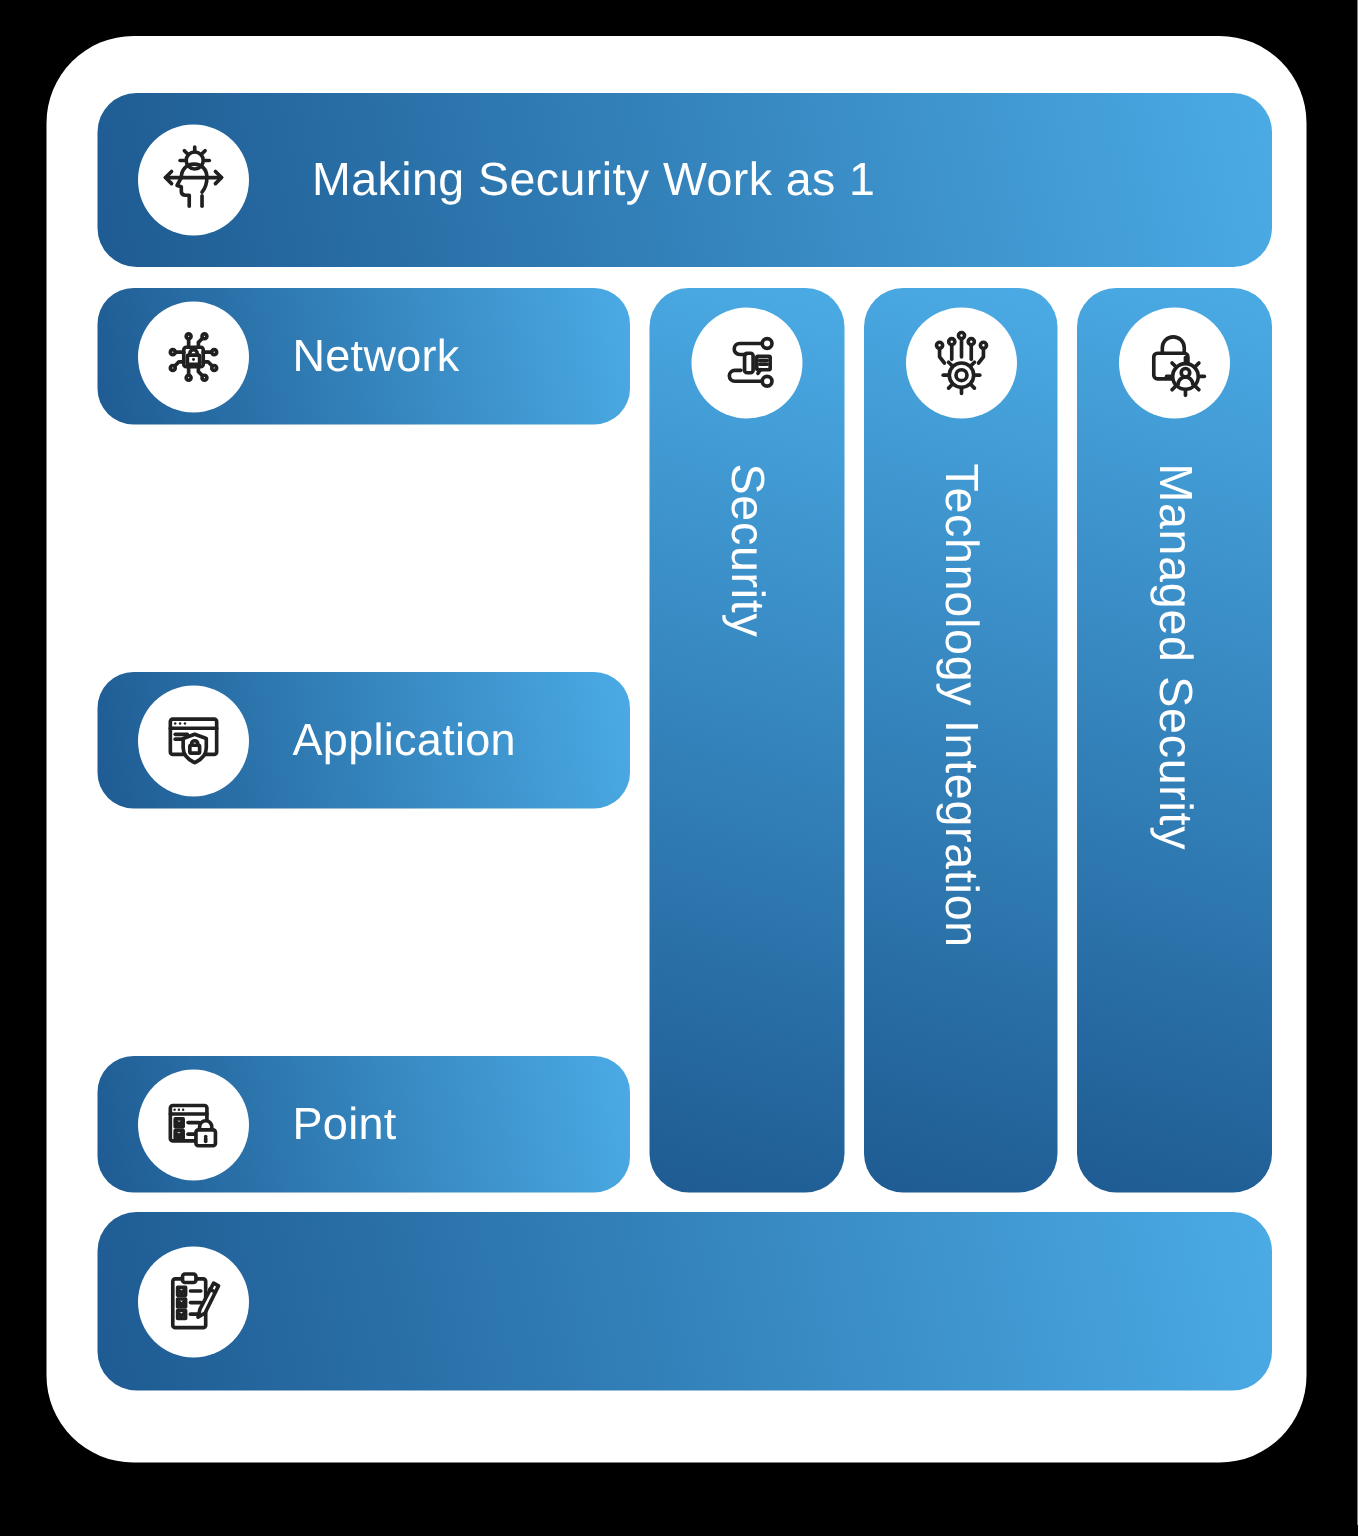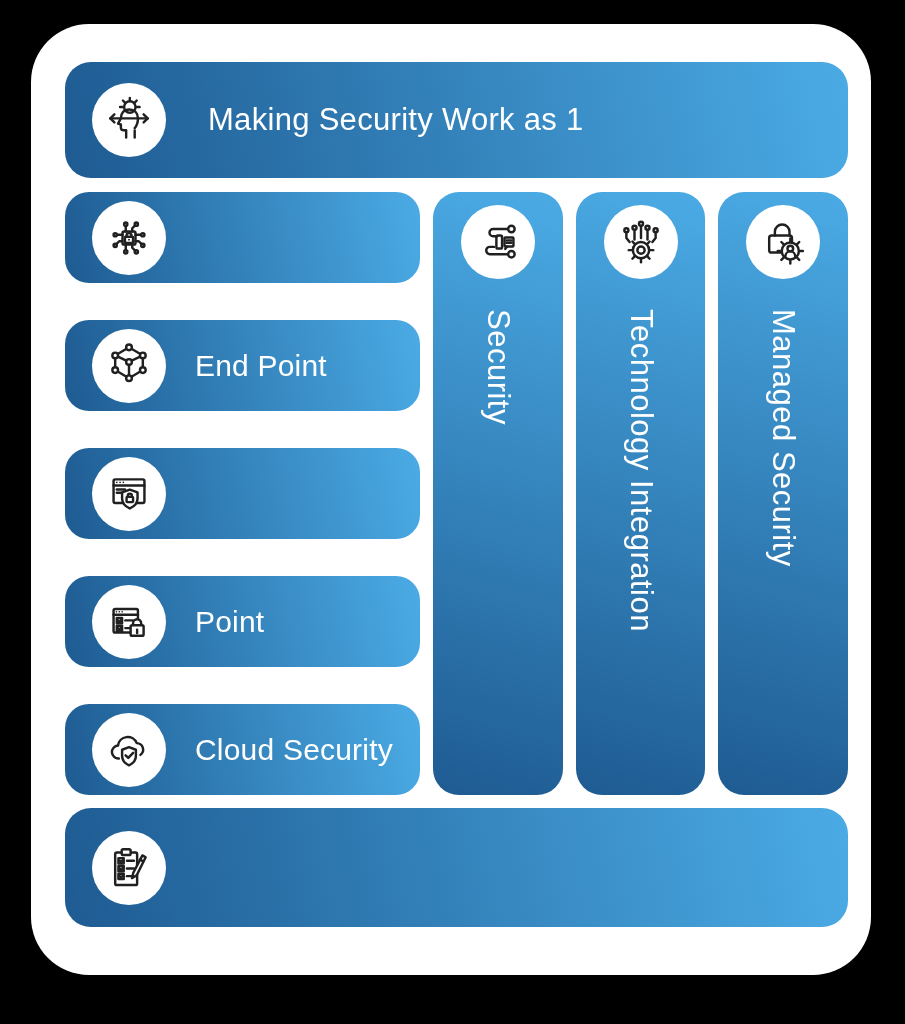--- a/index.html
+++ b/index.html
@@ -74,56 +74,40 @@
           <path d="M40 28 h6"></path>
             <circle cx="49" cy="28" r="2"></circle>
           <path d="M40 36 h4 l3 3"></path>
             <circle cx="49" cy="41" r="2"></circle>
           <path d="M28 40 v6"></path>
             <circle cx="28" cy="49" r="2"></circle>
           <path d="M36 40 v4 l3 3"></path>
             <circle cx="41" cy="49" r="2"></circle>
         </svg>
       </div>
-    </div>
-
-    <div class="row grad-h">
-      <div class="circle c74">
-        <svg viewBox="0 0 64 64">
-          <path d="M32 9 L49 19 V37 L32 47 L15 37 V19 Z"></path>
-          <path d="M32 27 L49 19"></path>
-            <path d="M32 27 L15 19"></path>
-            <path d="M32 27 V47"></path>
-          <circle class="wfill" cx="32" cy="9" r="3.5"></circle>
-            <circle class="wfill" cx="49" cy="19" r="3.5"></circle>
-            <circle class="wfill" cx="49" cy="37" r="3.5"></circle>
-          <circle class="wfill" cx="32" cy="47" r="3.5"></circle>
-            <circle class="wfill" cx="15" cy="37" r="3.5"></circle>
-            <circle class="wfill" cx="15" cy="19" r="3.5"></circle>
-          <circle class="wfill" cx="32" cy="27" r="3.5"></circle>
-        </svg>
-      </div>
-      <div class="label">End Point</div>
-    </div>
+      <div class="label">Network</div>
+    </div>
+
 
     <div class="row grad-h">
       <div class="circle c74">
         <svg viewBox="0 0 64 64">
           <rect x="13" y="14" width="38" height="29" rx="2"></rect>
           <path d="M13 21.5 H51"></path>
           <circle class="fill" cx="17" cy="17.7" r="1"></circle>
             <circle class="fill" cx="21" cy="17.7" r="1"></circle>
             <circle class="fill" cx="25" cy="17.7" r="1"></circle>
           <path d="M17 26.5 h10"></path>
             <path d="M17 30.5 h7"></path>
           <path class="wfill" d="M33 26.5 l9.5 3.4 v7.6 c0 7 -5 10.2 -9.5 12.3 c-4.5 -2.1 -9.5 -5.3 -9.5 -12.3 v-7.6 z"></path>
           <path d="M30.5 35.5 v-1.2 a2.5 2.5 0 0 1 5 0 v1.2"></path>
             <rect x="29" y="35.5" width="8" height="6.5" rx="1"></rect>
         </svg>
       </div>
+      <div class="label">Application</div>
     </div>
 
     <div class="row grad-h">
       <div class="circle c74">
         <svg viewBox="0 0 64 64">
           <rect x="13" y="16" width="30" height="29" rx="2"></rect>
           <path d="M13 23 H43"></path>
           <circle class="fill" cx="16.5" cy="19.5" r="1"></circle>
             <circle class="fill" cx="20" cy="19.5" r="1"></circle>
             <circle class="fill" cx="23.5" cy="19.5" r="1"></circle>
@@ -135,30 +119,20 @@
             <path d="M27.5 39.5 h6"></path>
           <path class="wfill" d="M37 36 v-2.5 a5 5 0 0 1 10 0 v2.5"></path>
           <rect class="wfill" x="34" y="36" width="16" height="13" rx="2"></rect>
           <circle class="fill" cx="42" cy="41.5" r="1.5"></circle>
             <path d="M42 43 v2.5"></path>
         </svg>
       </div>
       <div class="label">Point</div>
     </div>
 
-    <div class="row grad-h">
-      <div class="circle c74">
-        <svg viewBox="0 0 64 64">
-          <path d="M19.5 42.5 a8 8 0 0 1 -1 -16 a12 12 0 0 1 23 -3 a8 8 0 0 1 4.5 14.5"></path>
-          <path class="wfill" d="M32 28.5 l8.5 3.2 v7.3 c0 6.7 -4 9.8 -8.5 11.8 c-4.5 -2 -8.5 -5.1 -8.5 -11.8 v-7.3 z"></path>
-          <path d="M27.8 38.5 l3.3 3.3 l6 -6.3"></path>
-        </svg>
-      </div>
-      <div class="label">Cloud Security</div>
-    </div>
 
 
   </div>
 
   <div class="cols">
 
     <div class="col grad-v">
       <div class="circle c74">
         <svg viewBox="0 0 64 64">
           <path d="M44 16 H26 a4.5 4.5 0 0 0 0 9 h5"></path>

